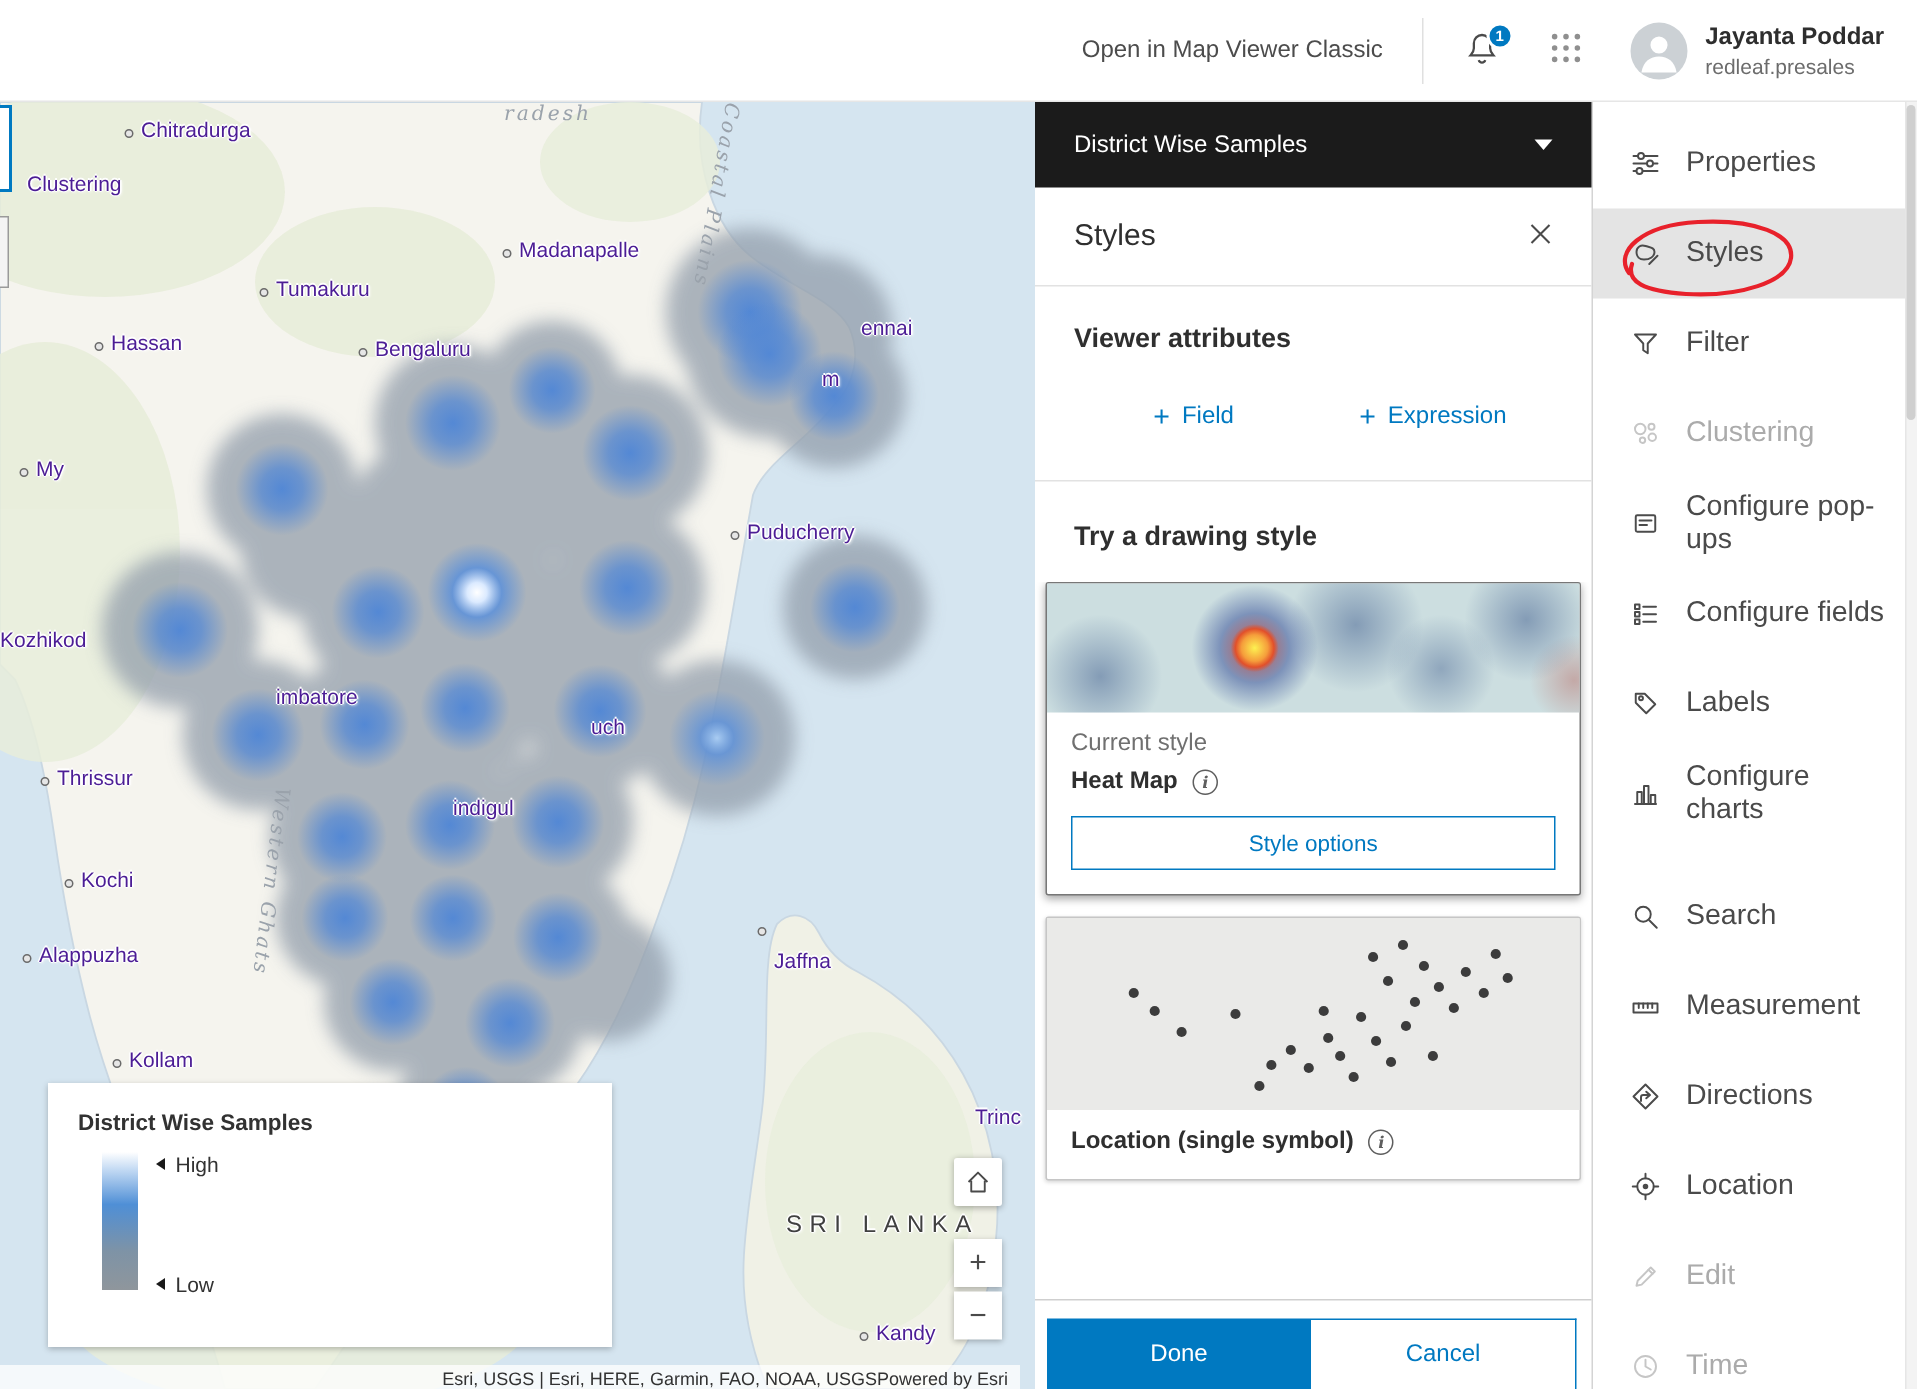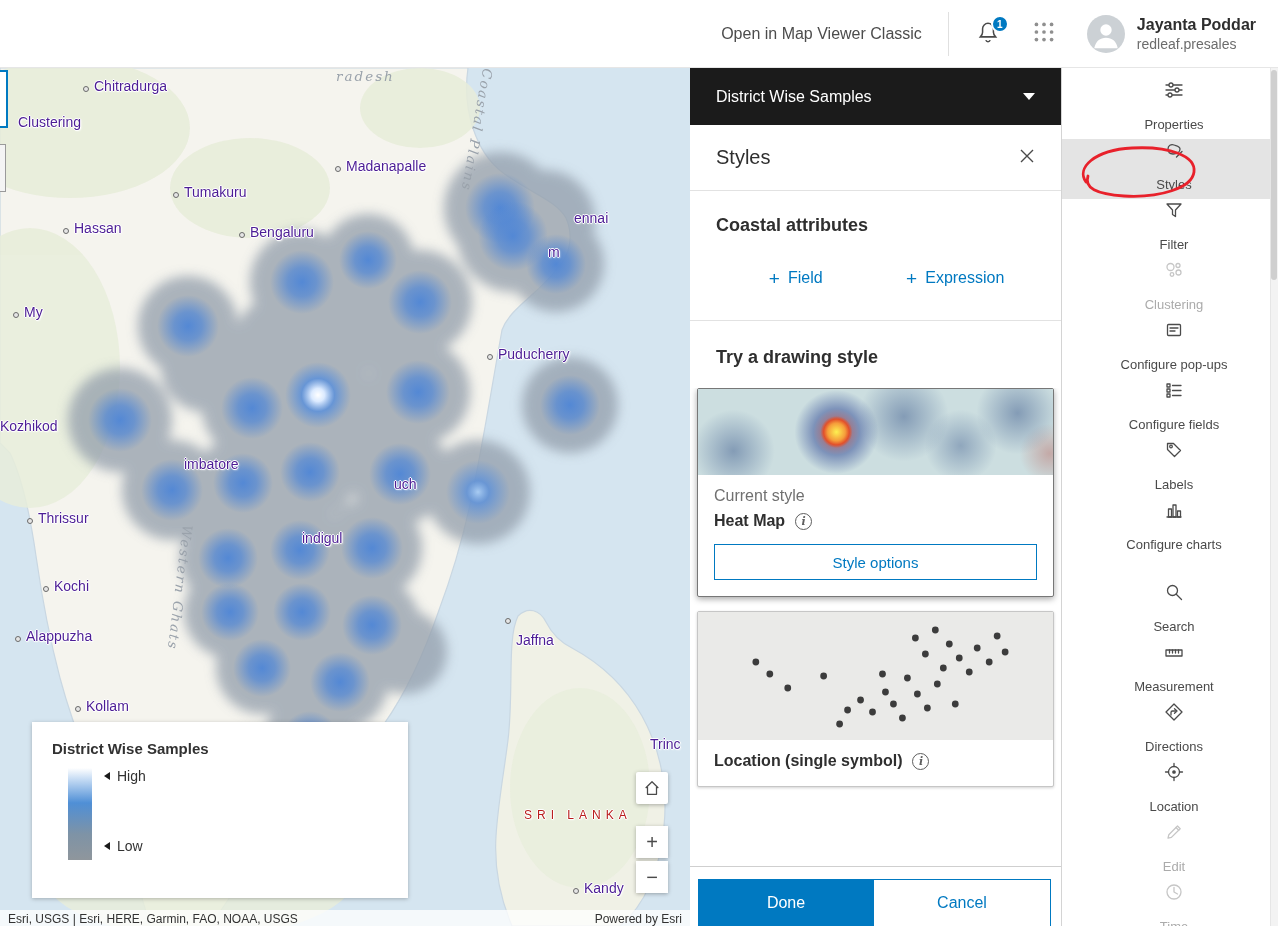--- a/index.html
+++ b/index.html
@@ -23,21 +23,21 @@
 
   
   .main { display:flex; height:858px; }
 
   
   .map { width:690px; position:relative; background:#d5e5f0; overflow:hidden; flex:none; }
   .map svg.layer { position:absolute; left:0; top:0; }
   #map-labels { position:absolute; inset:0; z-index:5; pointer-events:none; }
   .maplabel { position:absolute; font-size:14px; color:#4c1d95; white-space:nowrap;
     text-shadow:0 1px 0 #fff,1px 0 0 #fff,-1px 0 0 #fff,0 -1px 0 #fff,1px 1px 2px #fff; }
-  .country { font-size:12px; letter-spacing:5px; color:#b91c1c; }
+  .country { font-size:16px; letter-spacing:5px; color:#404040; }
   .region { font-family:"DejaVu Serif", serif; font-style:italic; color:#9aa2ab; font-size:13.5px; letter-spacing:2px; text-shadow:none; }
   .rot-wg { transform:rotate(97deg); transform-origin:0 0; }
   .rot-cp { transform:rotate(100deg); transform-origin:0 0; }
   .mapdot { position:absolute; width:6px; height:6px; border:1px solid #6a6a6a; background:#e6e6e6; border-radius:50%; }
 
   .sliver1 { position:absolute; left:-4px; top:2px; width:12px; height:58px; background:#fff;
     border:2px solid #0079c1; z-index:12; }
   .sliver2 { position:absolute; left:-4px; top:76px; width:10px; height:48px; background:#f4f4f4;
     border:1px solid #9a9a9a; z-index:12; }
 
@@ -49,22 +49,22 @@
   .legend-row { position:absolute; left:72px; display:flex; align-items:center; font-size:14px; color:#323232; }
   .tri { width:0; height:0; border-top:4px solid transparent; border-bottom:4px solid transparent;
     border-right:6px solid #1a1a1a; margin-right:7px; }
 
   .map-controls { position:absolute; left:636px; z-index:10; }
   .ctl { width:32px; height:32px; background:#fff; border:none; box-shadow:0 1px 4px rgba(0,0,0,.3);
     display:flex; align-items:center; justify-content:center; cursor:pointer; font-size:20px; color:#4a4a4a; }
   .home { position:absolute; top:0; left:0; border-radius:2px; }
   .zoomgrp { position:absolute; top:54px; left:0; display:flex; flex-direction:column; gap:3px; }
 
-  .attrib { position:absolute; left:0; right:0; bottom:0; height:16px; background:rgba(255,255,255,.75);
-    display:flex; justify-content:space-between; padding:0 8px; font-size:12px; color:#323232;
+  .attrib { position:absolute; left:0; right:10px; bottom:0; height:16px; background:rgba(255,255,255,.75);
+    display:flex; justify-content:flex-end; padding:0 8px; font-size:12px; color:#323232;
     line-height:19px; overflow:hidden; z-index:11; }
 
   
   .panel { width:372px; flex:none; background:#fff; border-right:1px solid #d4d4d4; display:flex;
     flex-direction:column; position:relative; }
   .layer-head { height:57px; background:#1b1b1b; color:#fff; display:flex; align-items:center;
     padding:0 26px; font-size:16px; flex:none; cursor:pointer; }
   .caret { margin-left:auto; width:0; height:0; border-left:6px solid transparent;
     border-right:6px solid transparent; border-top:7px solid #fff; }
   .panel-title { height:66px; border-bottom:1px solid #e2e2e2; display:flex; align-items:center;
@@ -99,21 +99,21 @@
   .btn-outline { margin-top:14px; width:100%; height:36px; border:1px solid #0079c1; color:#0079c1;
     background:#fff; font-size:15px; cursor:pointer; font-family:inherit; }
   .panel-footer { border-top:1px solid #cfcfcf; padding:12px 10px 0 8px; display:flex; flex:none; height:60px; }
   .btn-done { flex:1; height:48px; background:#0079c1; color:#fff; border:none; font-size:16px; cursor:pointer; font-family:inherit; }
   .btn-cancel { flex:1; height:48px; background:#fff; color:#0079c1; border:1px solid #0079c1;
     border-left:none; font-size:16px; cursor:pointer; font-family:inherit; }
 
   
   .sidebar { width:216px; flex:none; background:#fff; padding-top:11px; position:relative; overflow:hidden; }
   .sb-item { height:60px; display:flex; align-items:center; gap:16px; padding:0 8px 0 24px;
-    font-size:13px; color:#4a4a4a; cursor:pointer; margin-right:8px;flex-direction:column; }
+    font-size:19px; color:#4a4a4a; cursor:pointer; margin-right:8px; }
   .sb-item.active { background:#e4e4e4; }
   .sb-item.disabled { cursor:default; }
   .sb-item.disabled .sb-label { color:#ababab; }
   .sb-ico { width:22px; height:22px; flex:none; display:flex; align-items:center; justify-content:center; }
   .sb-ico svg { stroke:#4b4b4b; fill:none; stroke-width:1.3; stroke-linejoin:round; stroke-linecap:round; }
   .sb-item.disabled .sb-ico svg { stroke:#c6c6c6; }
   .sb-sep { height:22px; }
   .sb-scroll { position:absolute; right:0; top:0; width:8px; height:100%; background:#f3f3f3;
     border-left:1px solid #e6e6e6; }
   .sb-thumb { position:absolute; right:1px; top:2px; width:6px; height:210px; background:#cfcfcf; border-radius:3px; }
@@ -311,21 +311,21 @@
     <div class="sliver1"></div>
     <div class="sliver2"></div>
 
     <div class="legend">
       <div class="legend-title">District Wise Samples</div>
       <div class="legend-bar"></div>
       <div class="legend-row" style="top:46px">
         <span class="tri"></span>
         <span>High</span>
       </div>
-      <div class="legend-row" style="top:116px">
+      <div class="legend-row" style="top:126px">
         <span class="tri"></span>
         <span>Low</span>
       </div>
     </div>
 
     <div class="map-controls" style="top:704px">
       <button class="ctl home">
         <svg width="18" height="18" viewBox="0 0 20 20" fill="none" stroke="#4a4a4a" stroke-width="1.4" stroke-linejoin="round">
           <path d="M3 10 L10 3 L17 10 M5 9 V17 H15 V9"></path>
         </svg>
@@ -352,21 +352,21 @@
       <button class="close-x">
         <span>
           <svg width="16" height="16" viewBox="0 0 16 16" stroke="#4a4a4a" stroke-width="1.4">
             <path d="M2 2 L14 14 M14 2 L2 14"></path>
           </svg>
         </span>
       </button>
     </div>
 
     <div class="attrs">
-      <h3>Coastal attributes</h3>
+      <h3>Viewer attributes</h3>
       <div class="attr-btns">
         <button class="link-btn">
           <span class="plus">+</span>
           <span>Field</span>
         </button>
         <button class="link-btn">
           <span class="plus">+</span>
           <span>Expression</span>
         </button>
       </div>

